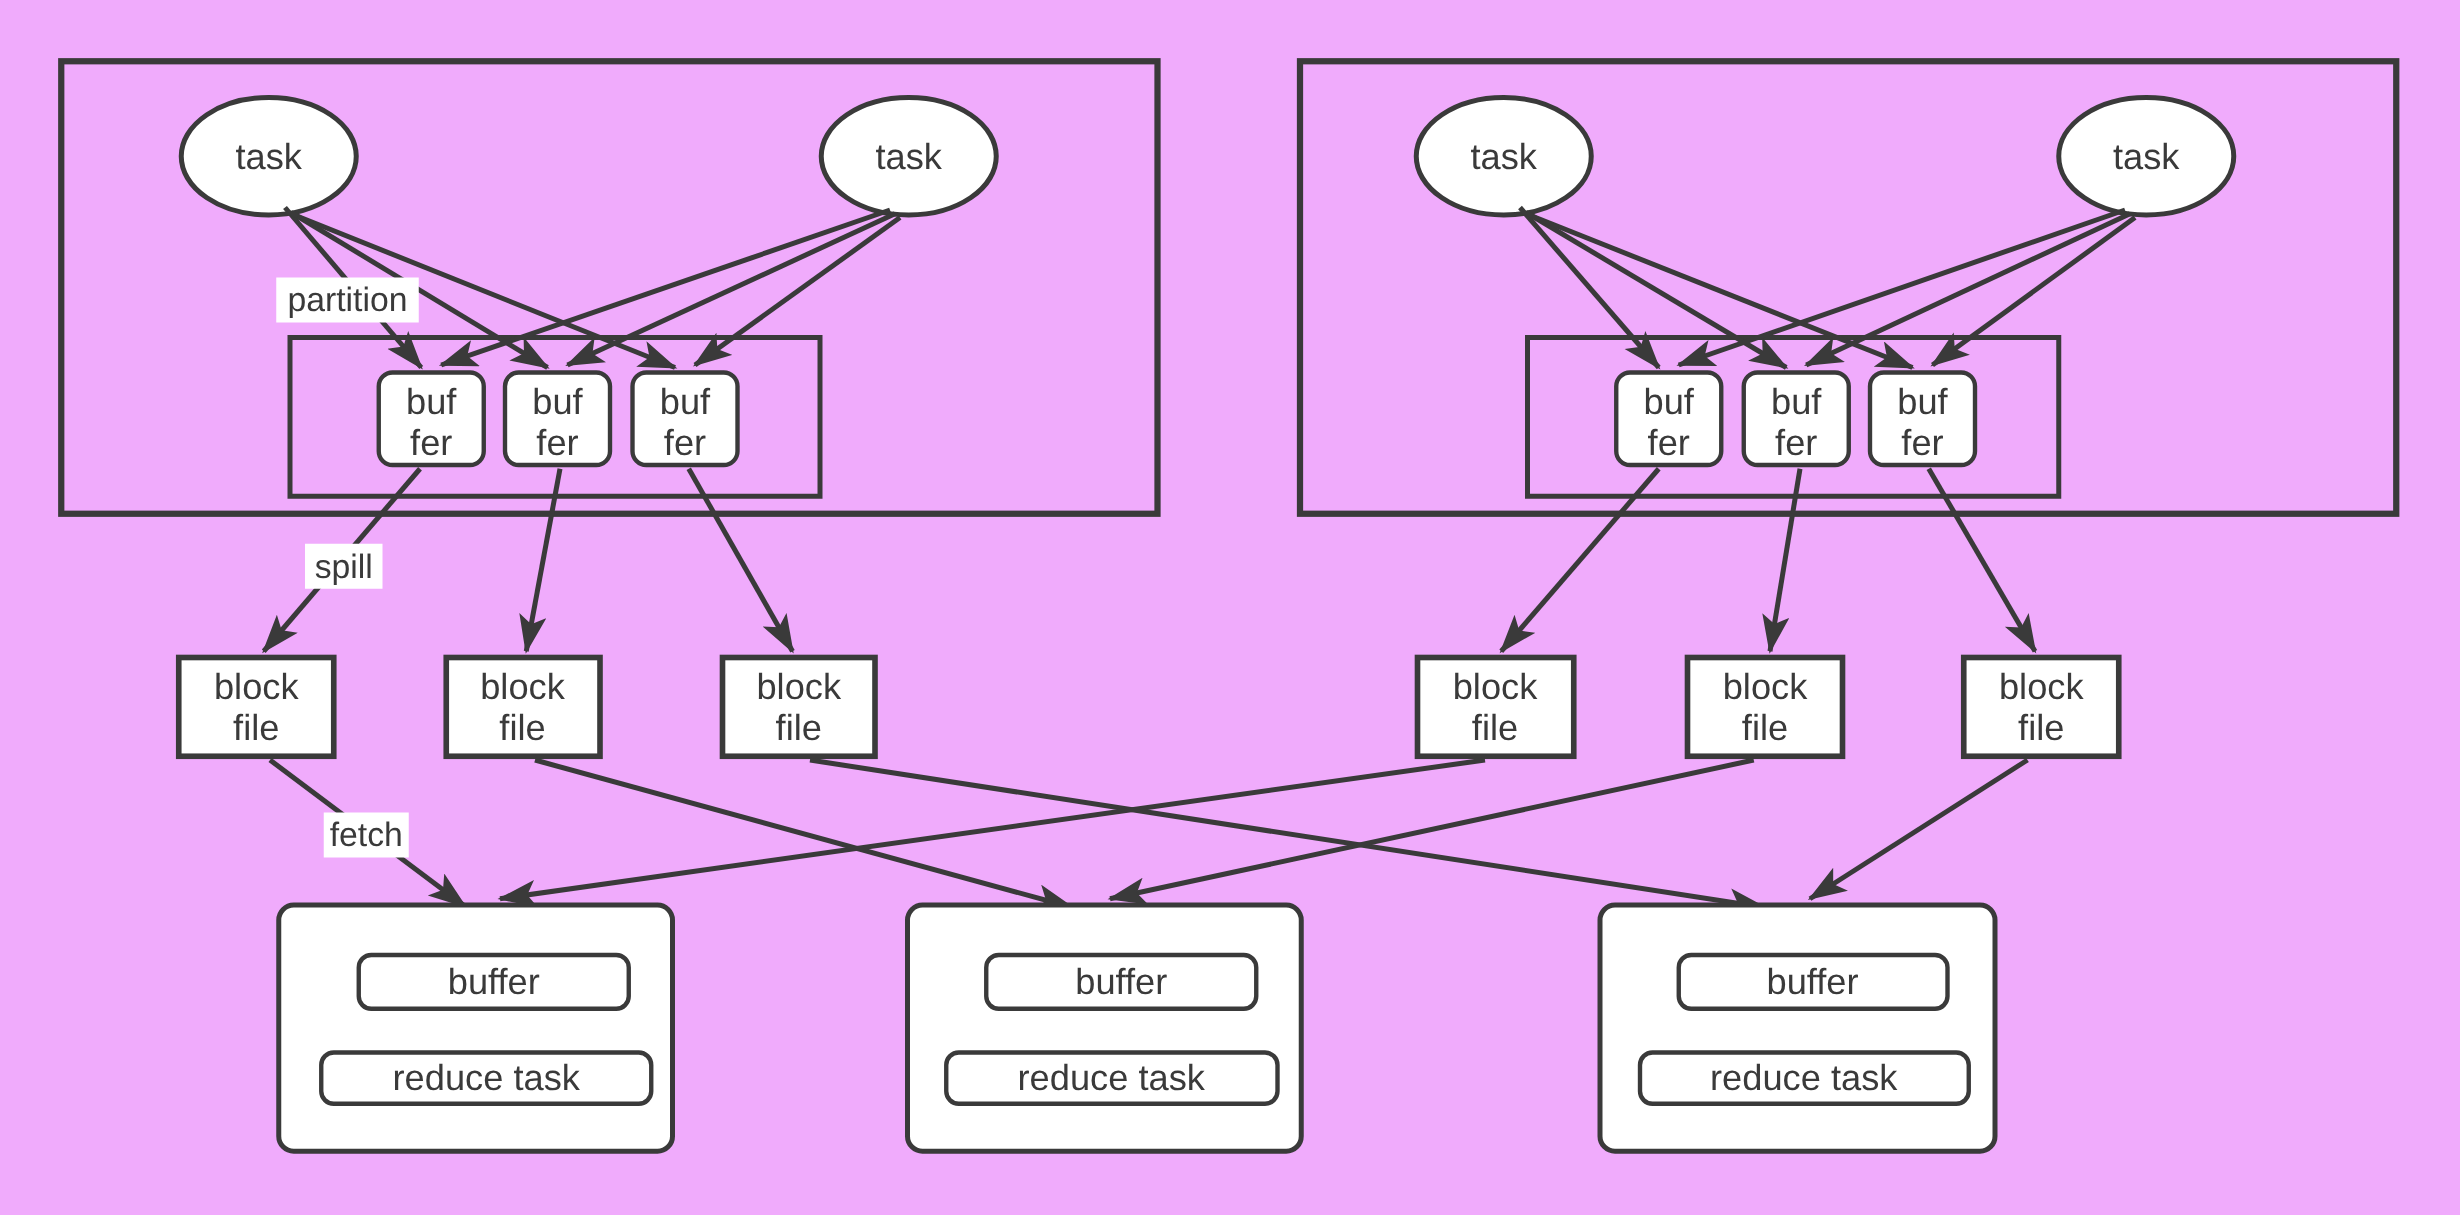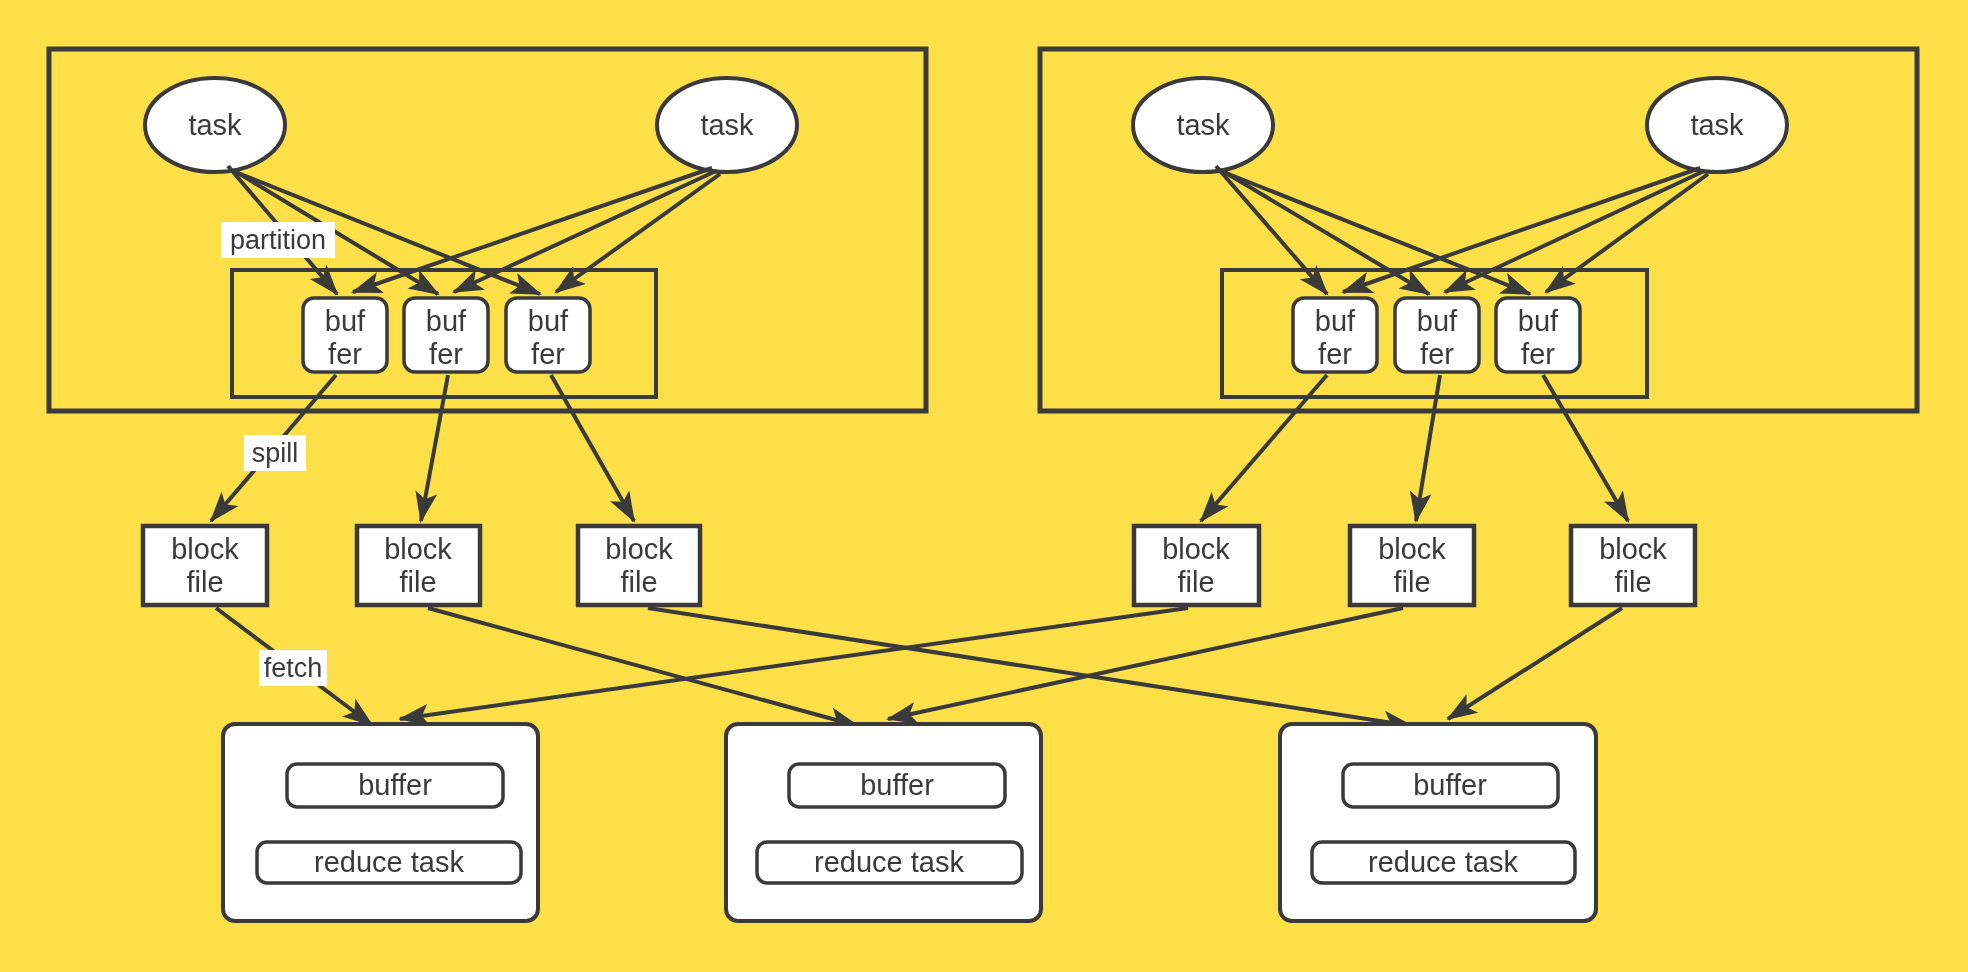--- a/index.html
+++ b/index.html
@@ -4,21 +4,21 @@
 <style>
   html, body {
     margin: 0;
     padding: 0;
     background: #ffffff;
   }
   .stage {
     position: relative;
     width: 1968px;
     height: 972px;
-    background: #fde047;
+    background: #f0abfc;
     font-family: "Liberation Sans", sans-serif;
   }
   svg { display: block; }
   .node-text {
     font-family: "Liberation Sans", sans-serif;
     font-size: 29px;
     fill: #3a3a3a;
     text-anchor: middle;
   }
   .edge-label {

